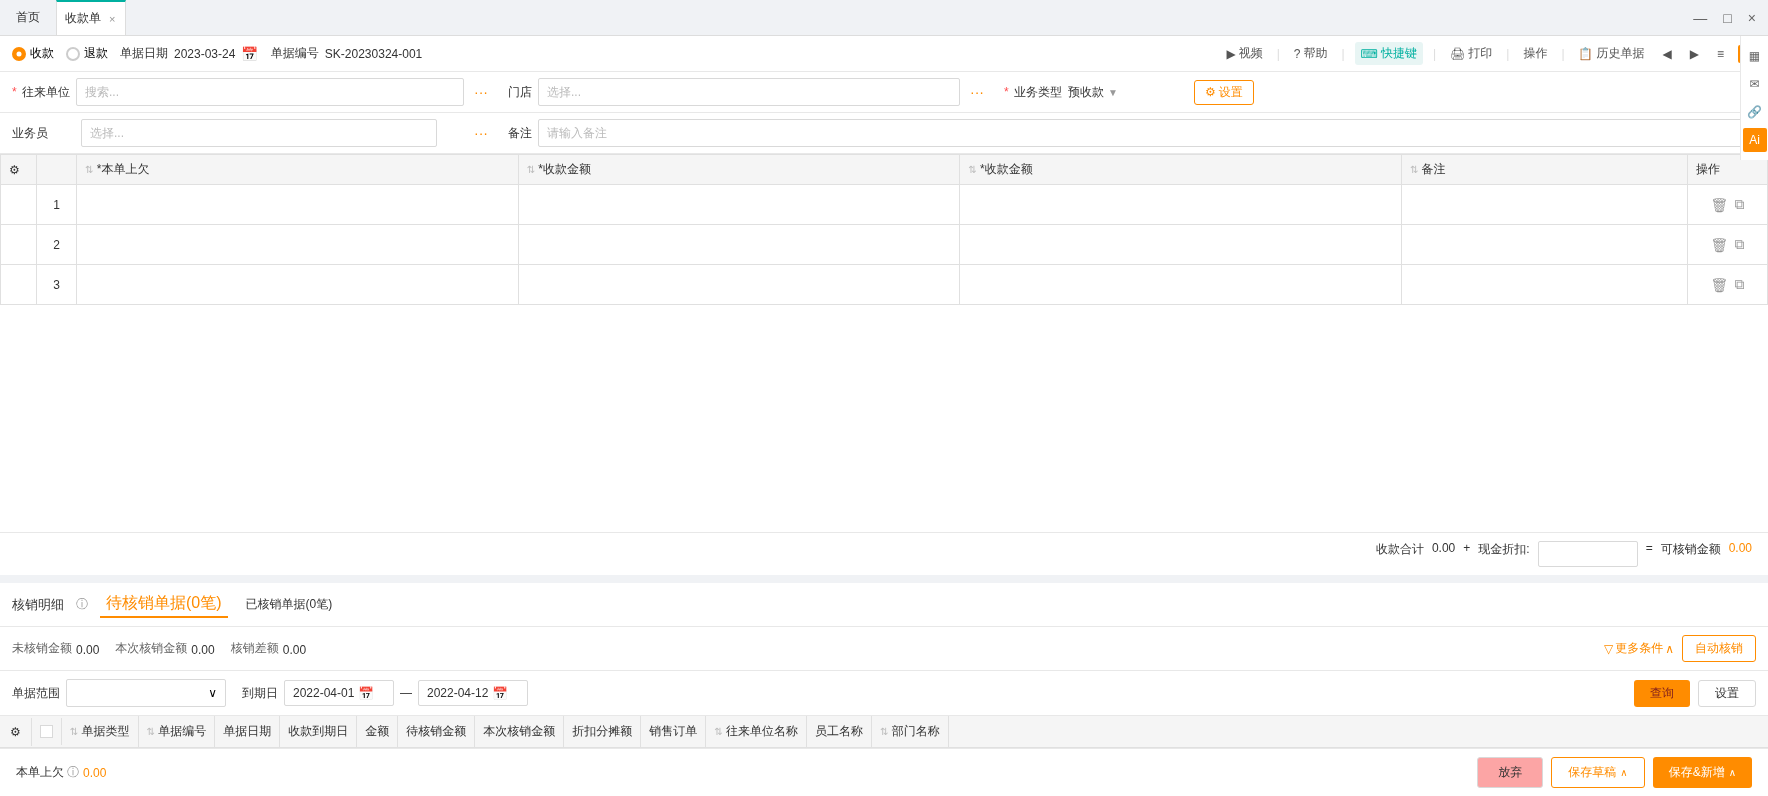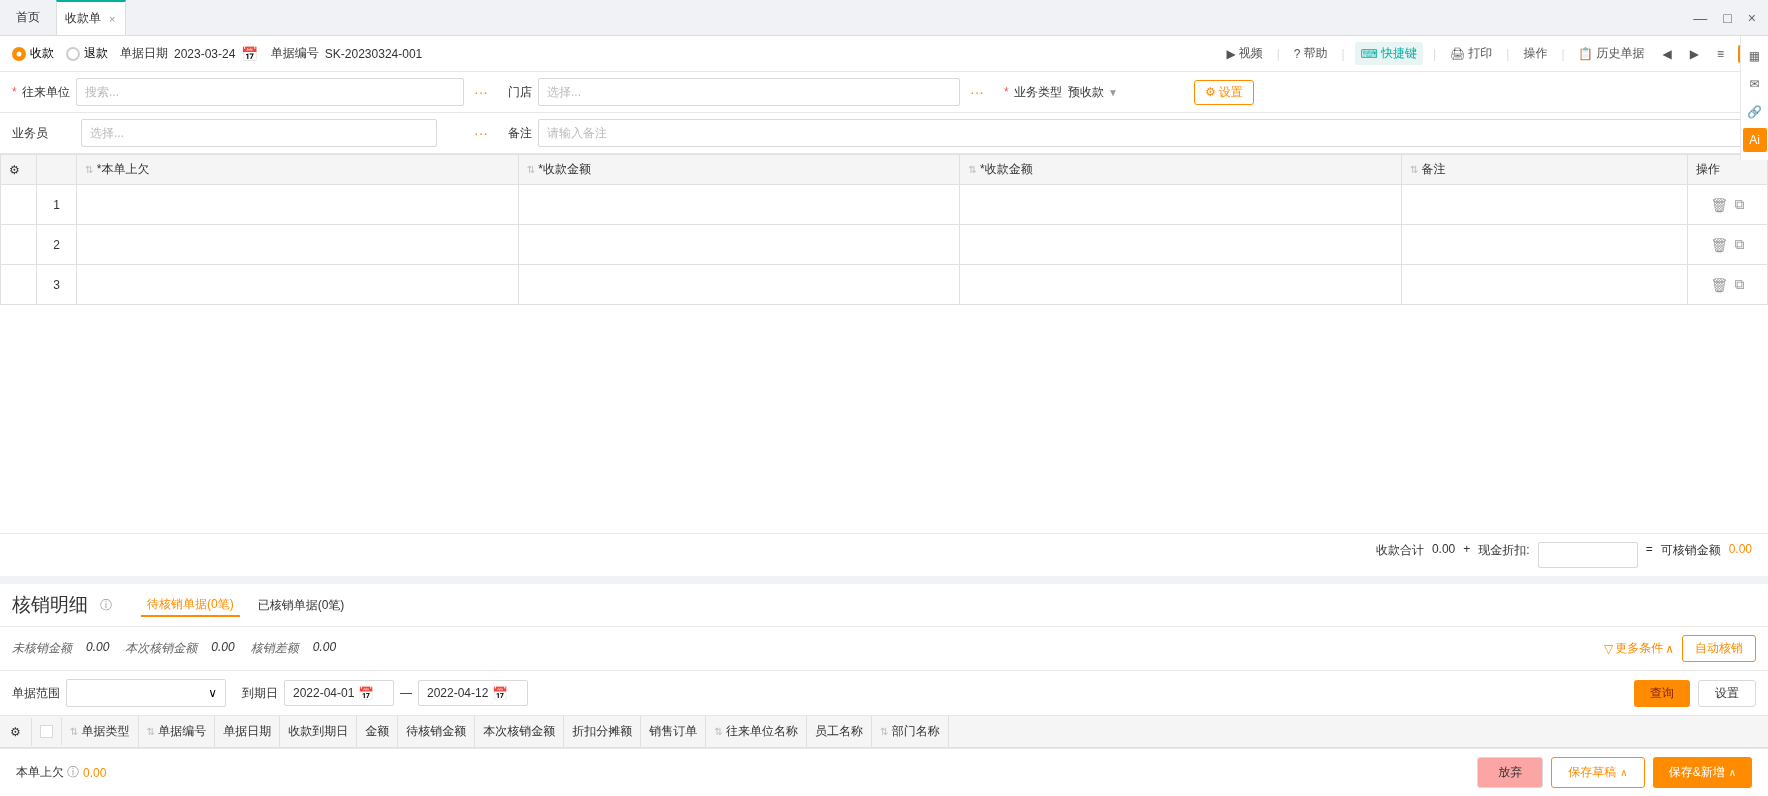--- a/index.html
+++ b/index.html
@@ -102,35 +102,34 @@
     }
 
     
     .section-divider { height: 8px; background: #f0f2f5; }
 
     
     .writeoff-section { background: #fff; padding: 0; }
     .writeoff-header {
       display: flex; align-items: center; padding: 8px 12px; gap: 12px; border-bottom: 1px solid #e8e8e8;
     }
-    .writeoff-title { font-size: 19px; font-weight: 500; color: #333; }
+    .writeoff-title { font-size: 13px; font-weight: 500; color: #333; }
     .writeoff-info { color: #999; font-size: 12px; cursor: pointer; }
     .writeoff-tab {
-      color: #ff8c00; cursor: pointer; font-size: 12px; padding: 2px 6px;
+      color: #ff8c00; cursor: pointer; font-size: 16px; padding: 2px 6px;
       border-bottom: 2px solid transparent;
-      margin-left: 17px;
     }
     .writeoff-tab.active { border-bottom: 2px solid #ff8c00; }
     .writeoff-tab-inactive { color: #333; cursor: pointer; font-size: 12px; padding: 2px 6px; }
 
     
     .stats-row {
       display: flex; align-items: center; padding: 8px 12px; gap: 16px; border-bottom: 1px solid #e8e8e8;
     }
-    .stat-item { display: flex; align-items: flex-start; gap: 14px; font-style: italic; }
+    .stat-item { display: flex; align-items: flex-end; gap: 4px; }
     .stat-label { color: #666; }
     .stat-value { color: #333; }
     .stats-right { margin-left: auto; display: flex; align-items: center; gap: 8px; }
     .more-conditions { color: #ff8c00; cursor: pointer; display: flex; align-items: center; gap: 2px; }
     .auto-writeoff-btn {
       background: #fff; border: 1px solid #ff8c00; color: #ff8c00; padding: 4px 12px;
       border-radius: 3px; cursor: pointer;
     }
 
     

